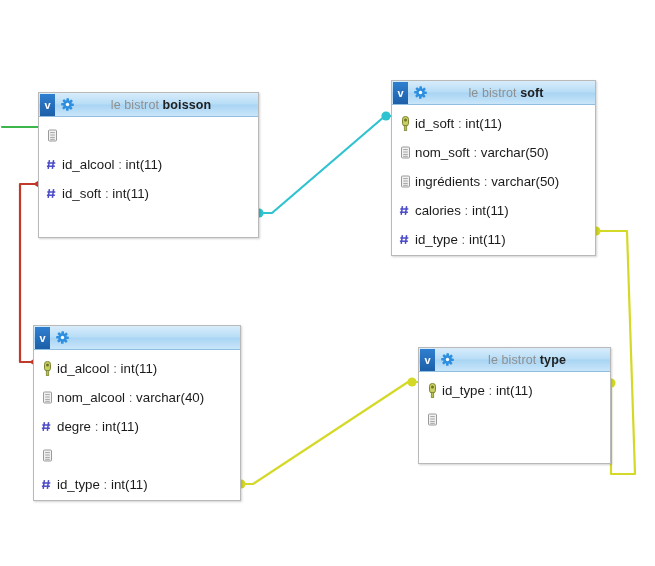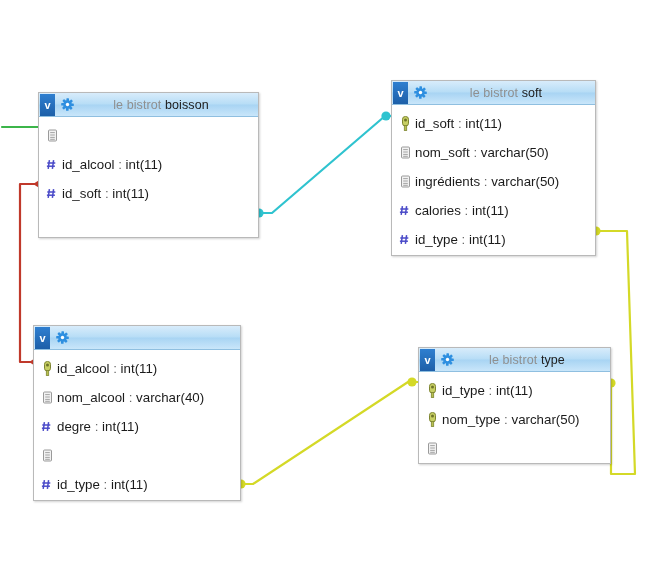--- a/index.html
+++ b/index.html
@@ -66,21 +66,21 @@
     flex: 1 1 auto;
     text-align: center;
     font-size: 12.5px;
     color: #8f8f8f;
     white-space: nowrap;
     letter-spacing: 0.1px;
     padding-right: 4px;
   }
   .header-title b {
     color: #202020;
-    font-weight: normal;
+    font-weight: bold;
   }
   .fields {
     padding: 4px 0 5px 0;
   }
   .field-row {
     display: flex;
     align-items: center;
     height: 29px;
     padding-left: 7px;
     font-size: 13.3px;
@@ -347,28 +347,20 @@
           <div class="field-row">
             <svg class="field-icon" viewBox="0 0 13 15">
               <rect x="3.5" y="0.5" width="6" height="9.5" rx="2.8" fill="#c7cf63" stroke="#7e8531" stroke-width="1"></rect>
               <circle cx="6.5" cy="4" r="1.5" fill="#6d7329"></circle>
               <rect x="5.3" y="9.5" width="2.4" height="5" fill="#b8c04f" stroke="#7e8531" stroke-width="0.8"></rect>
             </svg>
             <span class="field-text"><span>id_type</span><span class="sep"> : </span><span>int(11)</span></span>
           </div>
           <div class="field-row">
             <svg class="field-icon" viewBox="0 0 13 15">
-              <rect x="3.5" y="0.5" width="6" height="9.5" rx="2.8" fill="#c7cf63" stroke="#7e8531" stroke-width="1"></rect>
-              <circle cx="6.5" cy="4" r="1.5" fill="#6d7329"></circle>
-              <rect x="5.3" y="9.5" width="2.4" height="5" fill="#b8c04f" stroke="#7e8531" stroke-width="0.8"></rect>
-            </svg>
-            <span class="field-text"><span>nom_type</span><span class="sep"> : </span><span>varchar(50)</span></span>
-          </div>
-          <div class="field-row">
-            <svg class="field-icon" viewBox="0 0 13 15">
               <rect x="2.5" y="2" width="8" height="11" rx="1" fill="#f2f2f2" stroke="#9a9a9a" stroke-width="1"></rect>
               <g stroke="#9a9a9a" stroke-width="0.9">
                 <line x1="4.2" y1="4.6" x2="8.8" y2="4.6"></line>
                 <line x1="4.2" y1="7.0" x2="8.8" y2="7.0"></line>
                 <line x1="4.2" y1="9.4" x2="8.8" y2="9.4"></line>
                 <line x1="4.2" y1="11.3" x2="8.8" y2="11.3"></line>
               </g>
             </svg>
           </div>
         </div>

